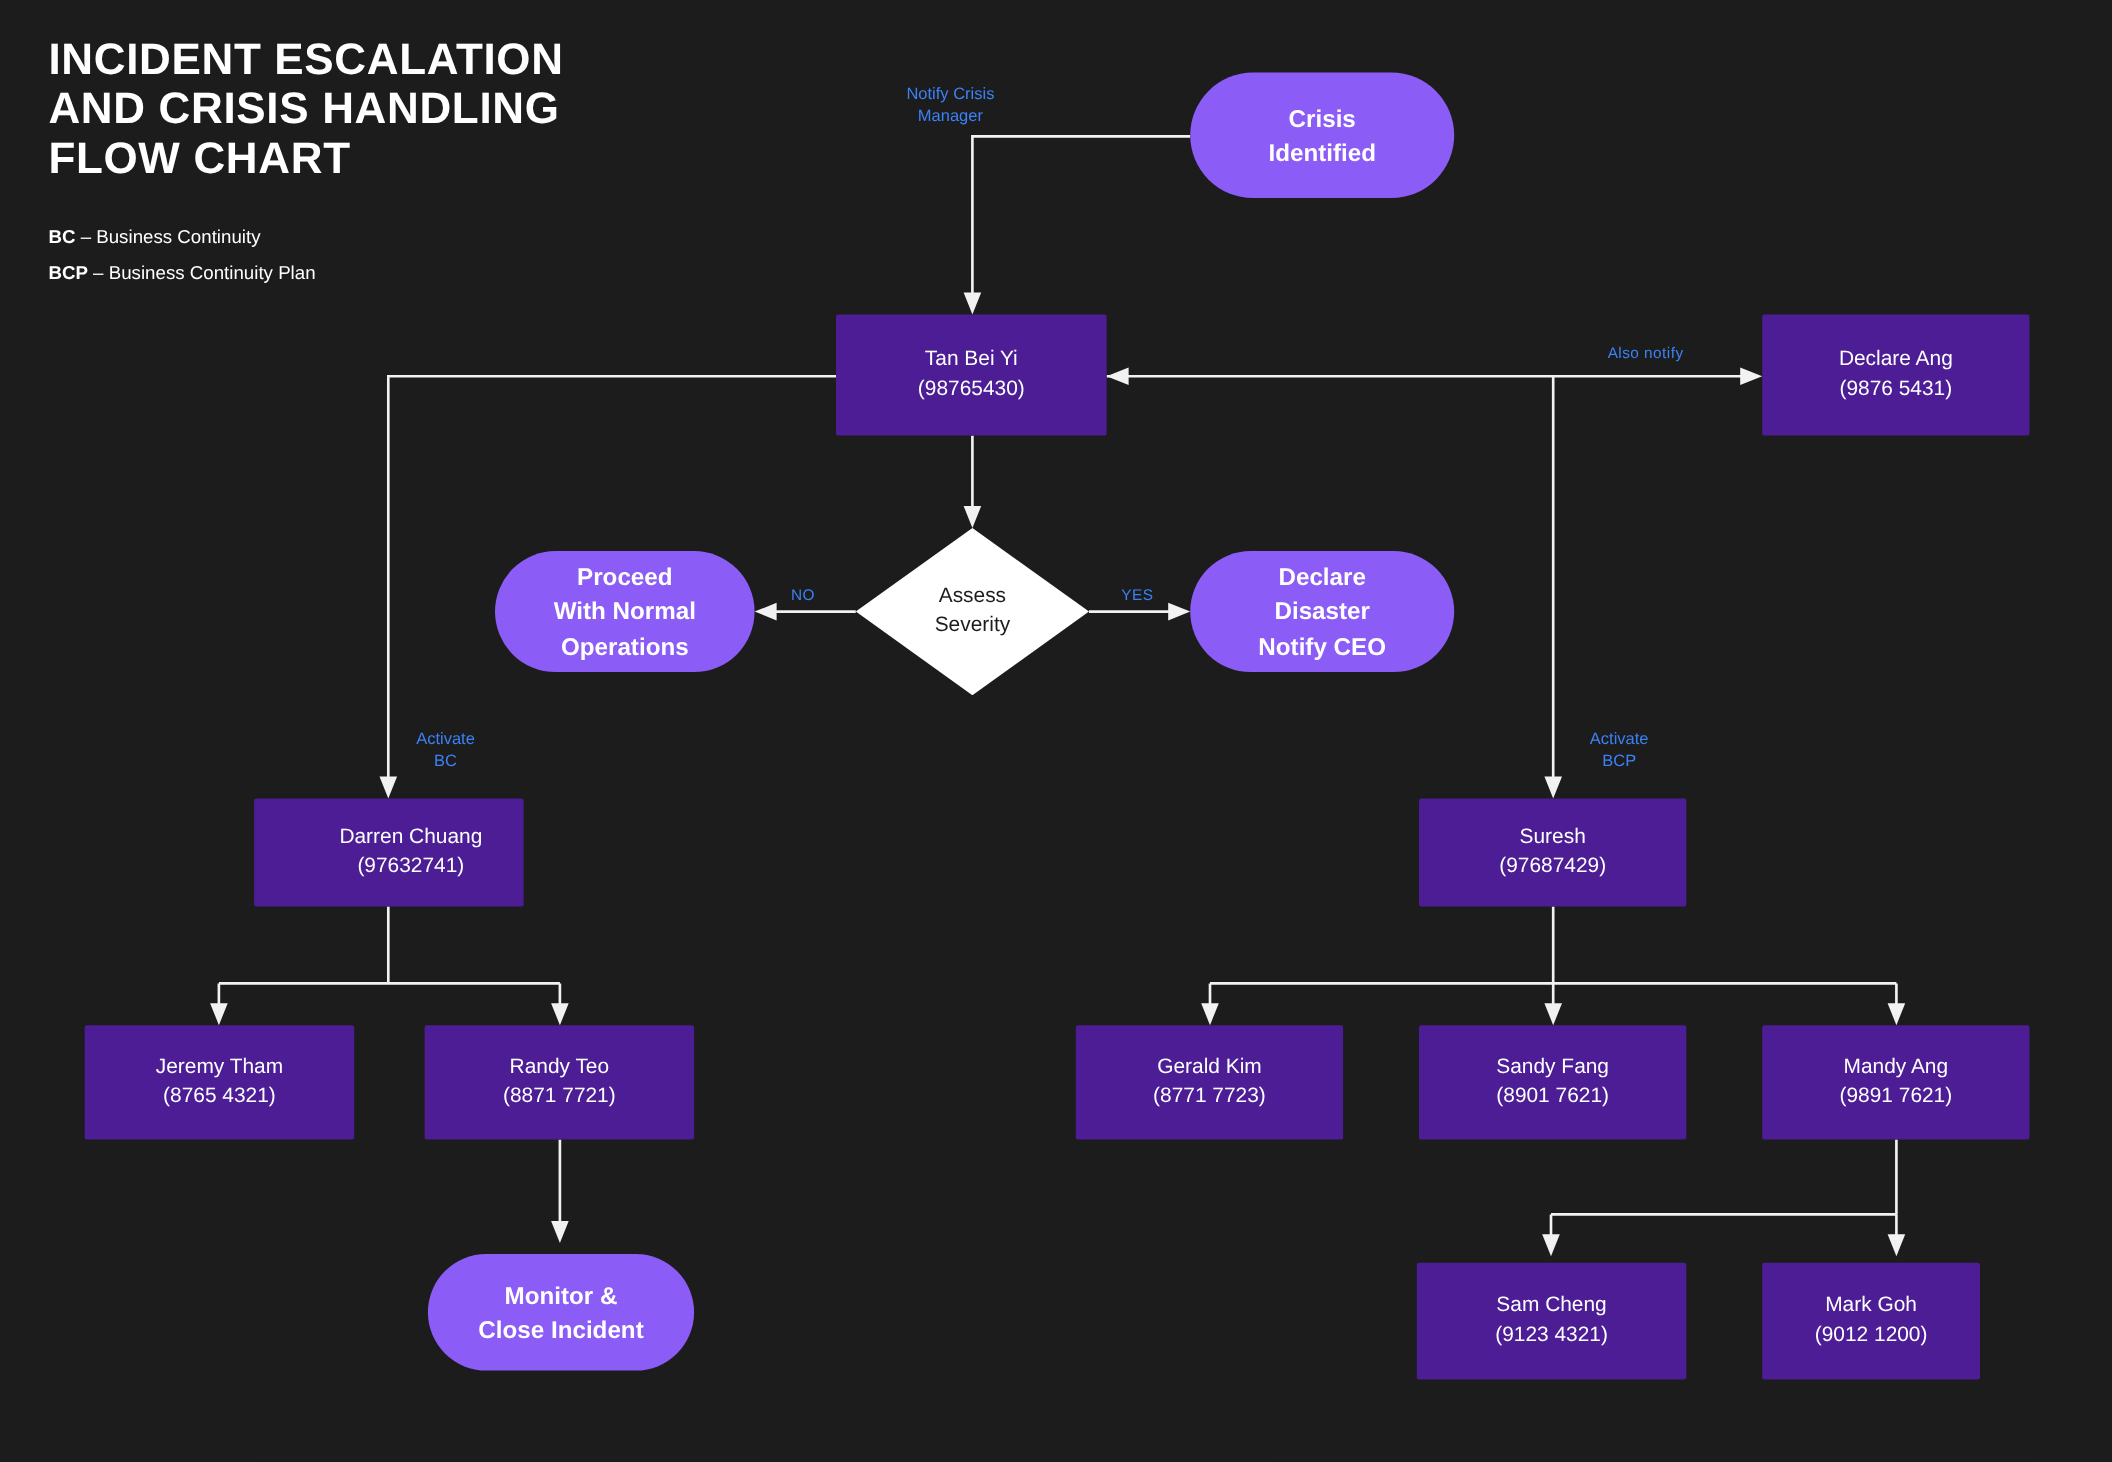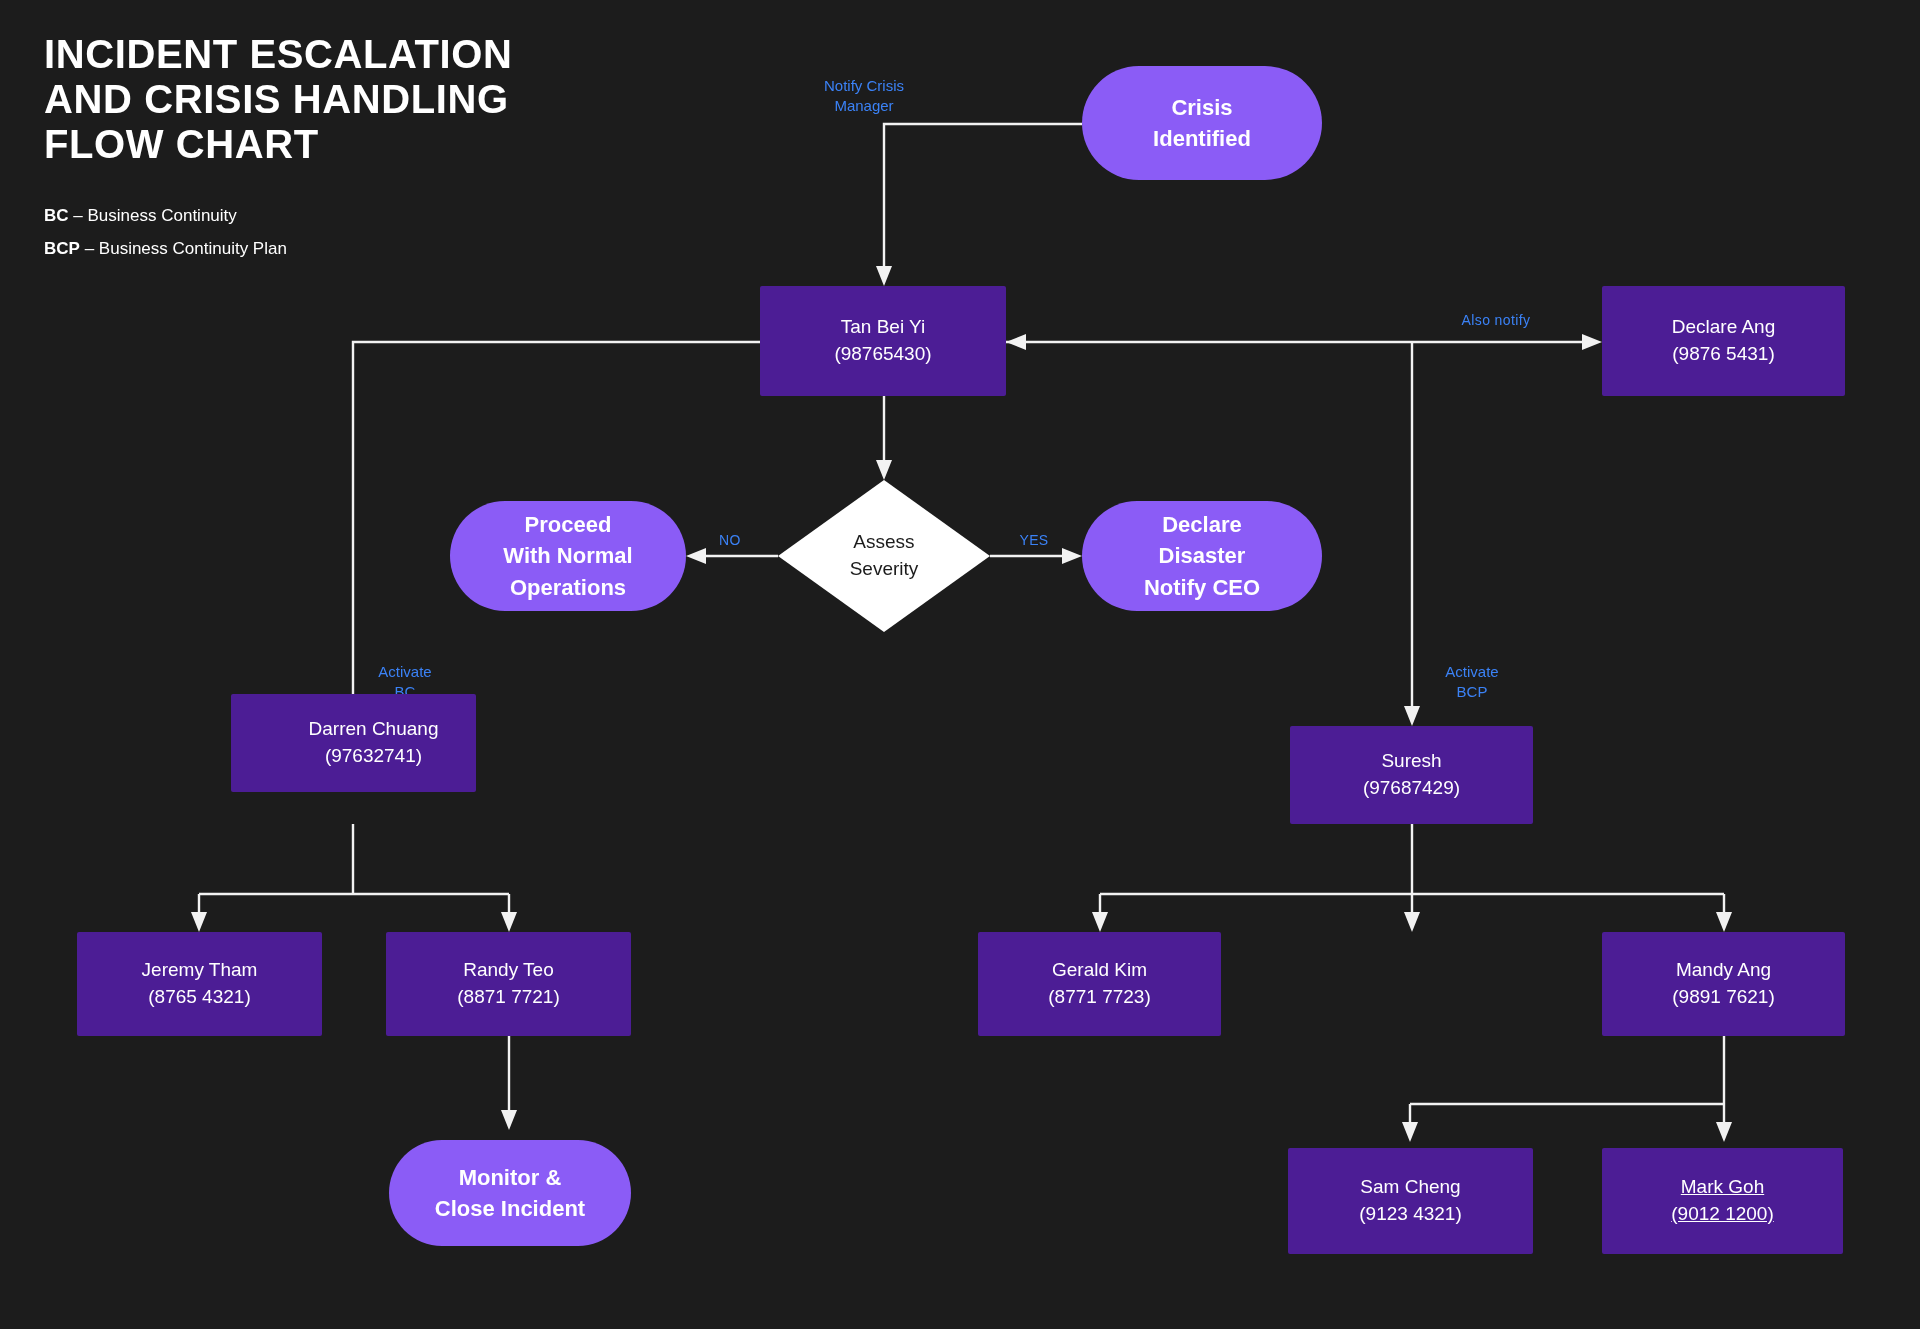--- a/index.html
+++ b/index.html
@@ -178,21 +178,21 @@
   </div>
 
   <div class="node terminal" style="left:1082px;top:501px;width:240px;height:110px;">
     <span class="lbl">
       <span class="l1">Declare</span>
       <span class="l2">Disaster</span>
       <span class="l3">Notify CEO</span>
     </span>
   </div>
 
-  <div class="node process" style="left:231px;top:694px;width:245px;height:98px;padding-left:40px;">
+  <div class="node process" style="left:231px;top:726px;width:245px;height:98px;padding-left:40px;">
     <span class="lbl">
       <span class="l1">Darren Chuang</span>
       <span class="l2">(97632741)</span>
     </span>
   </div>
 
   <div class="node process" style="left:1290px;top:726px;width:243px;height:98px;">
     <span class="lbl">
       <span class="l1">Suresh</span>
       <span class="l2">(97687429)</span>
@@ -213,20 +213,26 @@
     </span>
   </div>
 
   <div class="node process" style="left:978px;top:932px;width:243px;height:104px;">
     <span class="lbl">
       <span class="l1">Gerald Kim</span>
       <span class="l2">(8771 7723)</span>
     </span>
   </div>
 
+  <div class="node process" style="left:1290px;top:932px;width:243px;height:104px;">
+    <span class="lbl">
+      <span class="l1">Sandy Fang</span>
+      <span class="l2">(8901 7621)</span>
+    </span>
+  </div>
 
   <div class="node process" style="left:1602px;top:932px;width:243px;height:104px;">
     <span class="lbl">
       <span class="l1">Mandy Ang</span>
       <span class="l2">(9891 7621)</span>
     </span>
   </div>
 
   <div class="node terminal" style="left:389px;top:1140px;width:242px;height:106px;">
     <span class="lbl">
@@ -235,20 +241,20 @@
     </span>
   </div>
 
   <div class="node process" style="left:1288px;top:1148px;width:245px;height:106px;">
     <span class="lbl">
       <span class="l1">Sam Cheng</span>
       <span class="l2">(9123 4321)</span>
     </span>
   </div>
 
-  <div class="node process" style="left:1602px;top:1148px;width:241px;height:106px;text-decoration:underline;">
+  <div class="node process" style="left:1602px;top:1148px;width:198px;height:106px;">
     <span class="lbl">
       <span class="l1">Mark Goh</span>
       <span class="l2">(9012 1200)</span>
     </span>
   </div>
 
 </div>
 
 </body></html>

